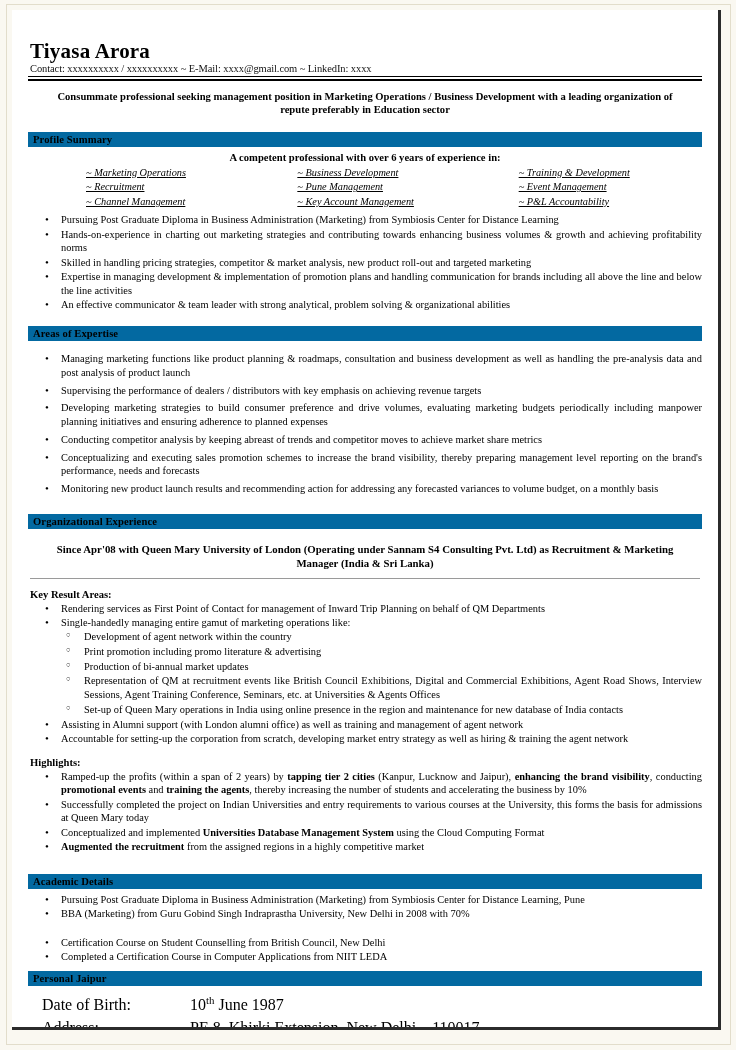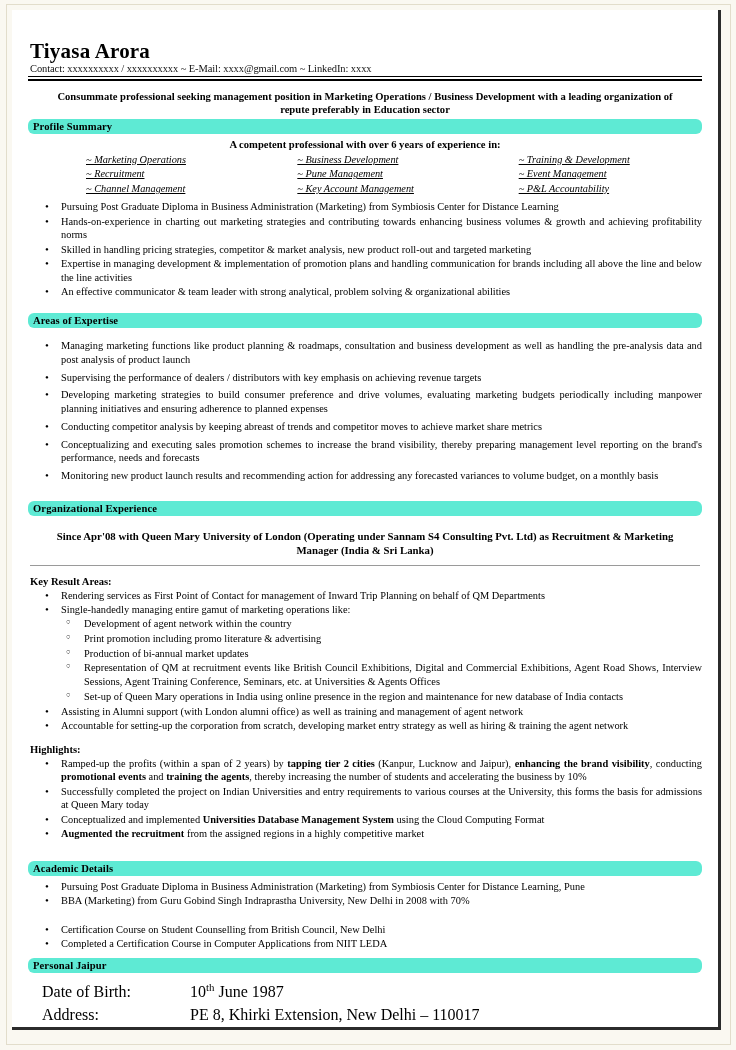--- a/index.html
+++ b/index.html
@@ -64,34 +64,33 @@
     height: 1.5px;
     margin: 2px 0 9px 0;
   }
 
   .objective {
     text-align: center;
     font-size: 10.6px;
     font-weight: bold;
     line-height: 1.28;
     padding: 0 16px;
-    margin-bottom: 2px;
+    margin-bottom: 15px;
     color: #000;
   }
 
   
   .sec-bar {
-    background: #5eead4;
+    background: #0369a1;
     font-size: 10.6px;
     font-weight: bold;
     padding: 2px 4px 2px 5px;
     color: #000;
     margin-bottom: 4px;
     letter-spacing: 0.1px;
-    border-radius: 6px;
   }
 
   
   .comp-title {
     text-align: center;
     font-size: 10.6px;
     font-weight: bold;
     margin: 5px 0 3px 0;
   }
   .skills-grid {

